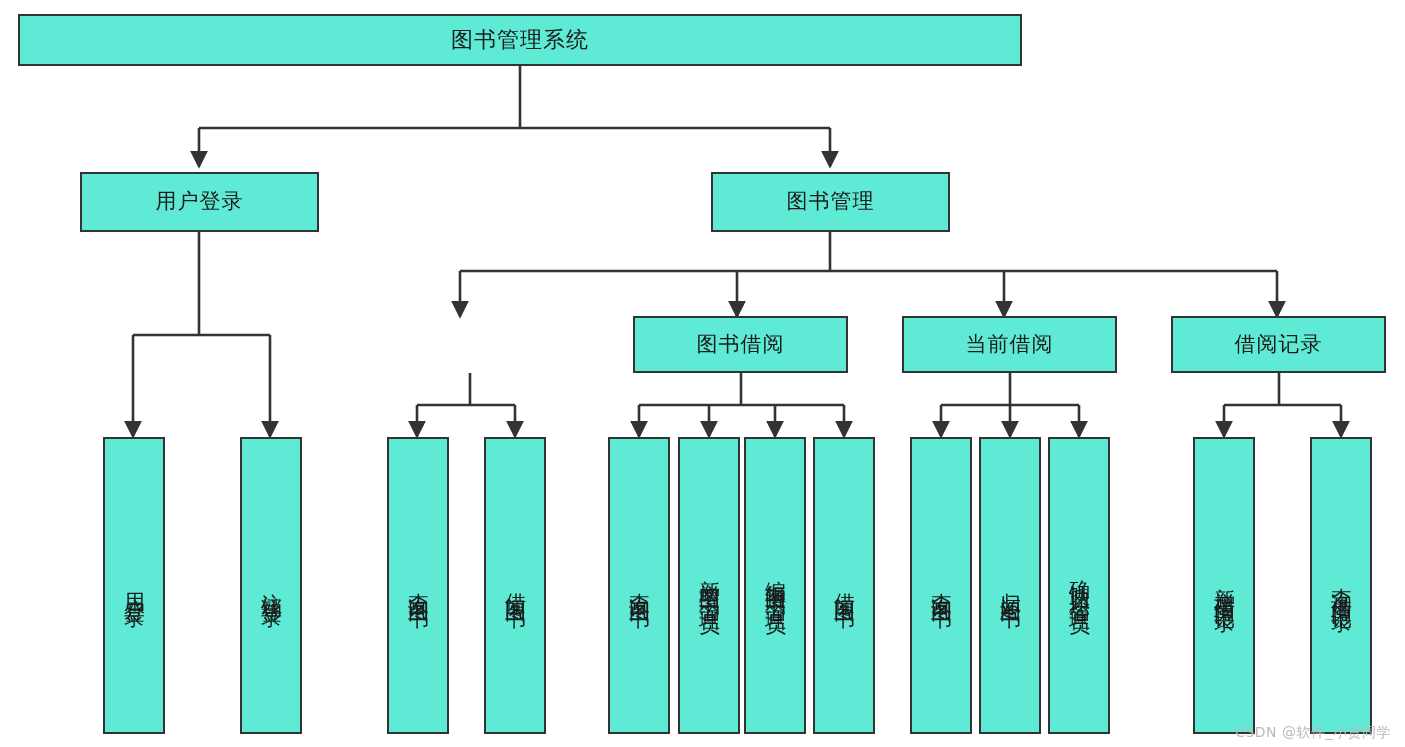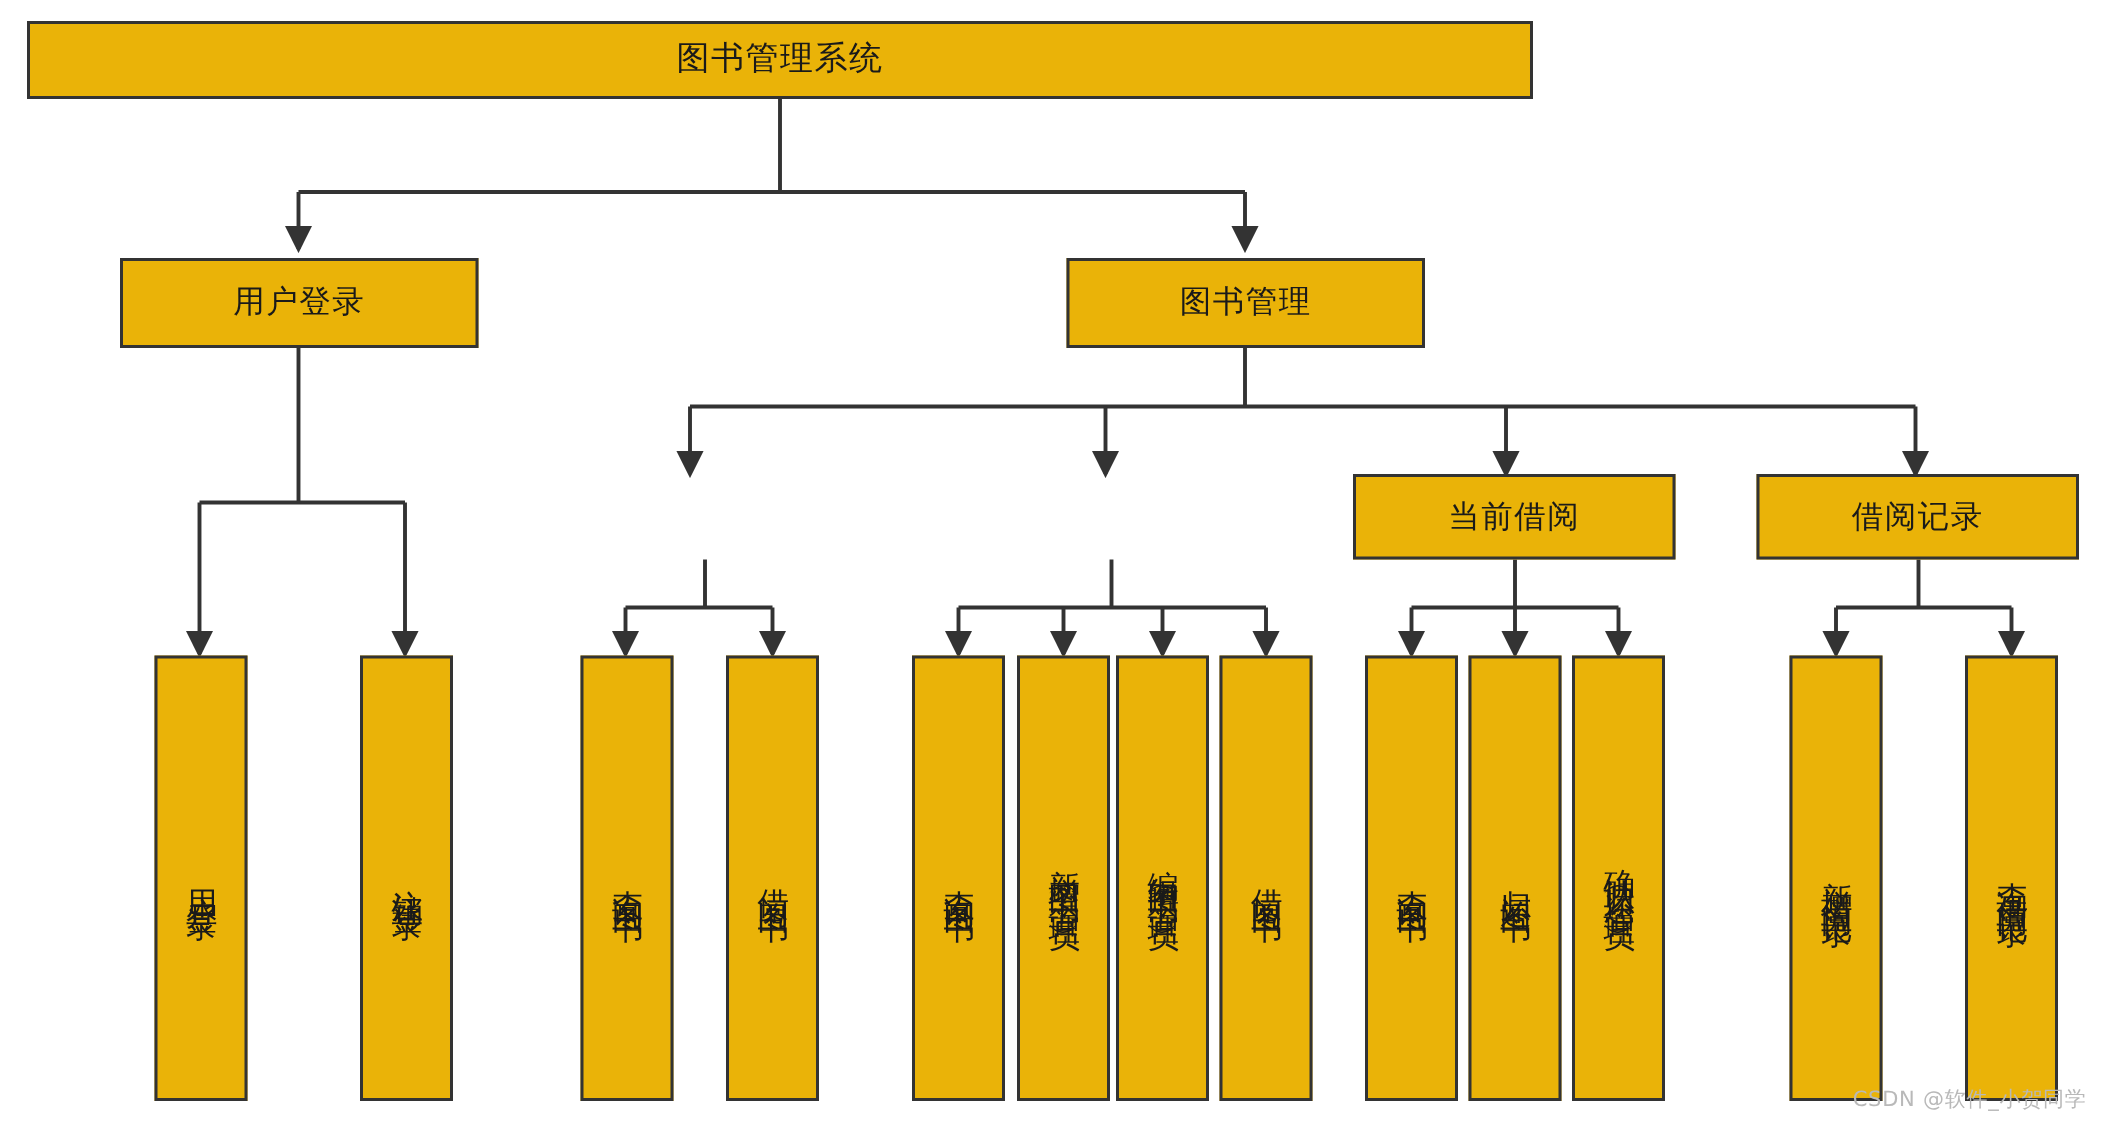--- a/index.html
+++ b/index.html
@@ -21,21 +21,21 @@
     position: absolute;
     left: 0;
     top: 0;
     width: 1405px;
     height: 747px;
     pointer-events: none;
   }
   .node {
     position: absolute;
     box-sizing: border-box;
-    background: #eab308;
+    background: #5eead4;
     border: 2px solid #333333;
     display: flex;
     align-items: center;
     justify-content: center;
     color: #1a1a1a;
   }
   .node.horiz {
     font-size: 21px;
     letter-spacing: 1px;
     line-height: 1.2;
@@ -119,20 +119,21 @@
       <path d="M 1224 405 L 1224 436" marker-end="url(#arrow)"></path>
       <path d="M 1341 405 L 1341 436" marker-end="url(#arrow)"></path>
     </g>
   </svg>
 
   <div class="node horiz root" style="left:18px; top:14px; width:1004px; height:52px;">图书管理系统</div>
 
   <div class="node horiz" style="left:80px; top:172px; width:239px; height:60px;">用户登录</div>
   <div class="node horiz" style="left:711px; top:172px; width:239px; height:60px;">图书管理</div>
 
+  <div class="node horiz" style="left:633px; top:316px; width:215px; height:57px;">图书借阅</div>
   <div class="node horiz" style="left:1171px; top:316px; width:215px; height:57px;">借阅记录</div>
   <div class="node horiz" style="left:902px; top:316px; width:215px; height:57px;">当前借阅</div>
 
   <div class="node vert" style="left:103px; top:437px; width:62px; height:297px;">用户登录</div>
   <div class="node vert" style="left:240px; top:437px; width:62px; height:297px;">注销登录</div>
 
   <div class="node vert" style="left:387px; top:437px; width:62px; height:297px;">查询图书</div>
   <div class="node vert" style="left:484px; top:437px; width:62px; height:297px;">借阅图书</div>
 
   <div class="node vert" style="left:608px; top:437px; width:62px; height:297px;">查询图书</div>

